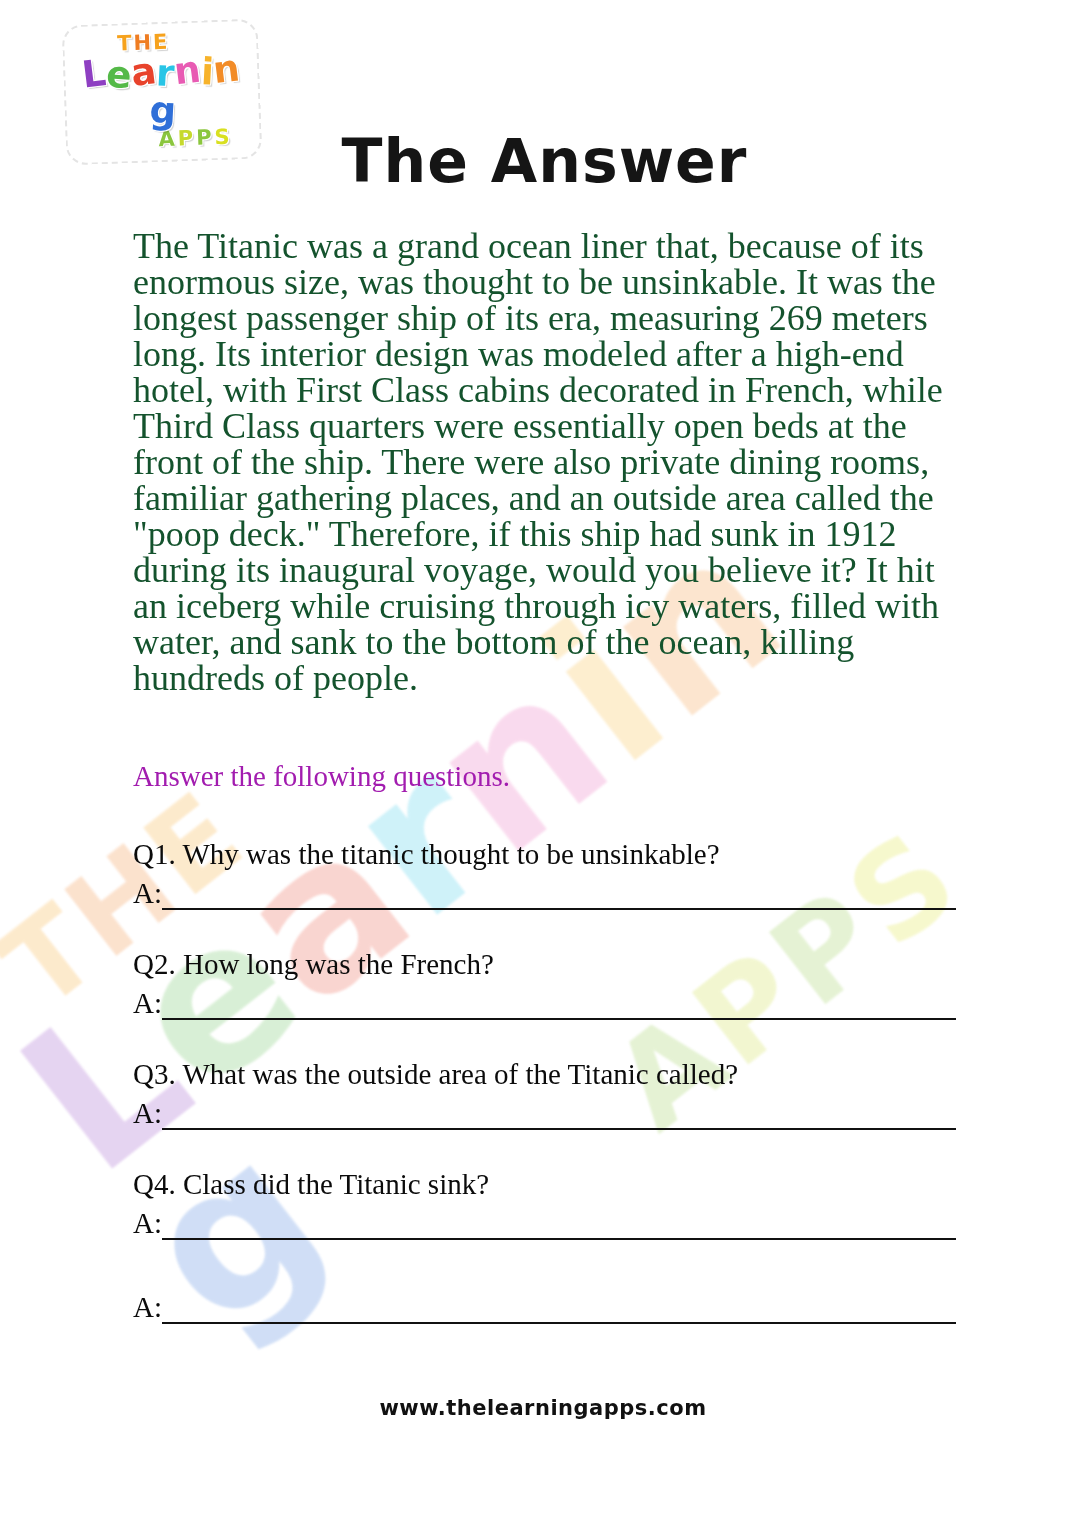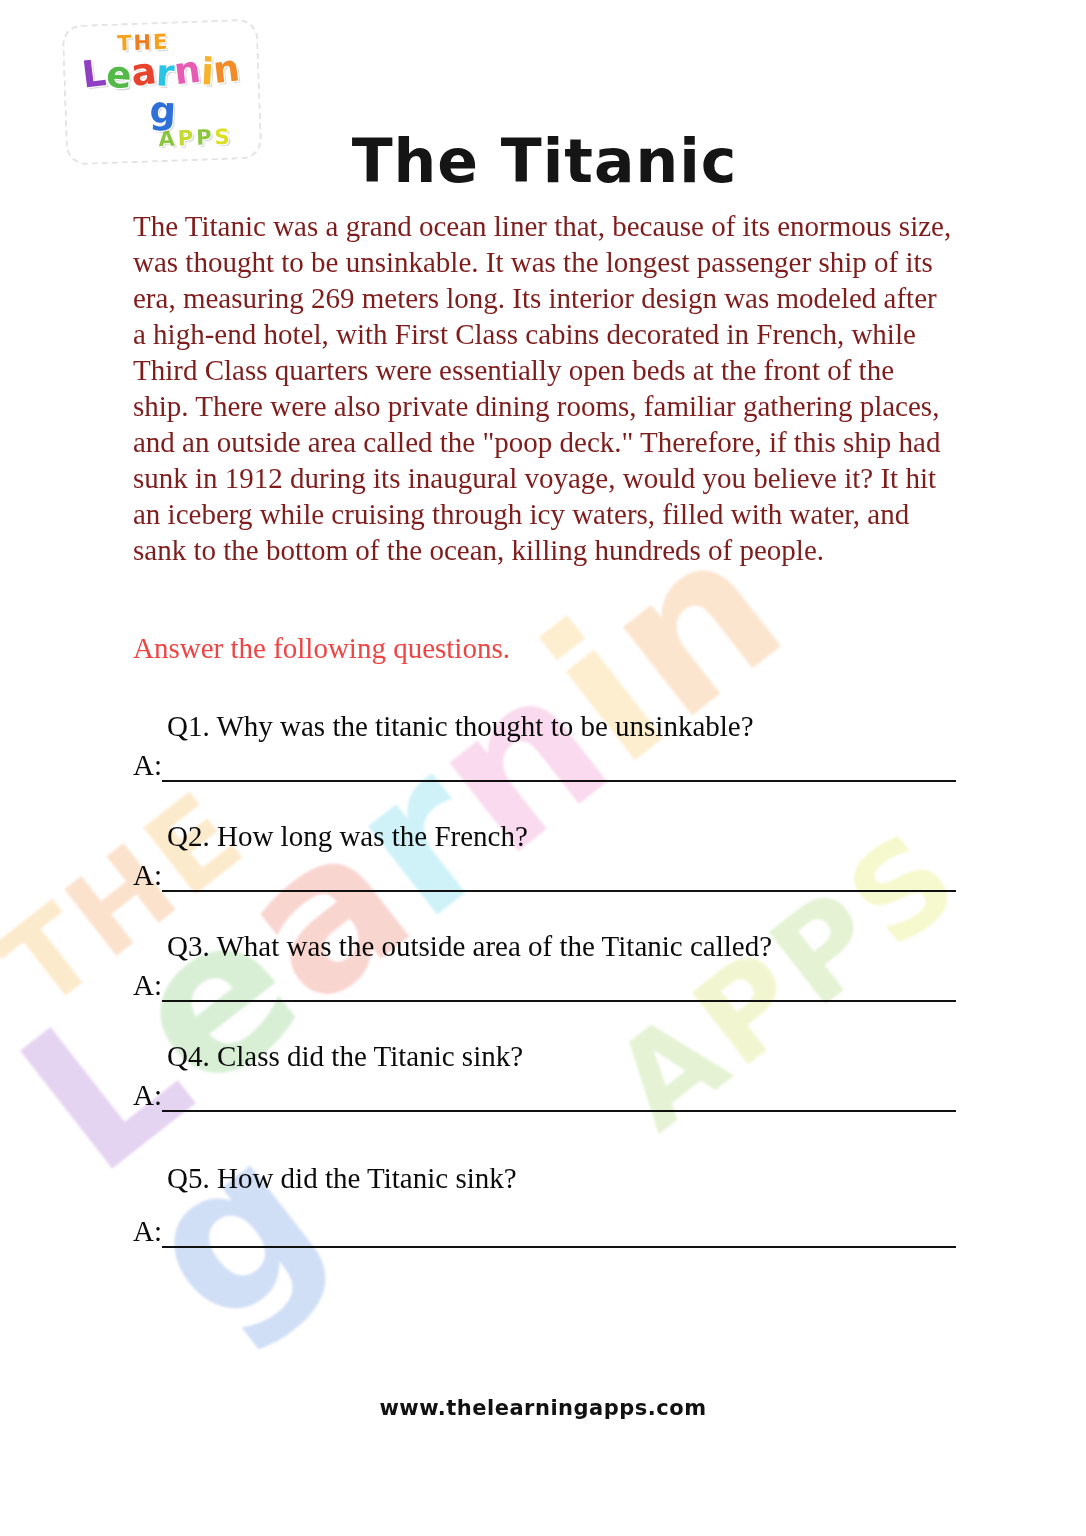--- a/index.html
+++ b/index.html
@@ -72,41 +72,40 @@
     font-family: "DejaVu Sans", sans-serif;
     font-weight: 800;
     font-size: 60px;
     letter-spacing: 1px;
     color: #151515;
     text-align: center;
     line-height: 1.1;
   }
 
   .passage {
-    margin-top: 14px;
-    font-size: 29px;
+    margin-top: 34px;
+    font-size: 36px;
     line-height: 36px;
-    color: #7f1d1d;
+    color: #14532d;
   }
 
   .instruction {
     margin-top: 62px;
     font-size: 29px;
     line-height: 36px;
-    color: #ef4444;
+    color: #a21caf;
   }
 
   .questions { margin-top: 42px; }
 
   .q-block { margin-bottom: 36px; }
   .q-label {
     font-size: 29px;
     line-height: 36px;
     color: #0b0b0b;
-    margin-left: 34px;
   }
   .answer-row {
     display: flex;
     align-items: flex-end;
     margin-top: 2px;
     height: 36px;
     font-size: 29px;
     line-height: 34px;
     color: #0b0b0b;
   }
@@ -144,21 +143,21 @@
     <div class="wm-apps"><span style="color: rgb(139, 198, 62);">A</span><span style="color: rgb(198, 217, 45);">P</span><span style="color: rgb(139, 198, 62);">P</span><span style="color: rgb(217, 224, 33);">S</span></div>
   </div>
 
   <div class="logo">
     <div class="logo-the"><span style="color: rgb(246, 162, 29);">T</span><span style="color: rgb(239, 125, 34);">H</span><span style="color: rgb(246, 162, 29);">E</span></div>
     <div class="logo-learning"><span style="color: rgb(142, 63, 194);">L</span><span style="color: rgb(84, 185, 72);">e</span><span style="color: rgb(232, 67, 44);">a</span><span style="color: rgb(41, 197, 230);">r</span><span style="color: rgb(232, 91, 179);">n</span><span style="color: rgb(247, 179, 43);">i</span><span style="color: rgb(242, 140, 40);">n</span><span style="color: rgb(47, 111, 216);">g</span></div>
     <div class="logo-apps"><span style="color: rgb(139, 198, 62);">A</span><span style="color: rgb(198, 217, 45);">P</span><span style="color: rgb(139, 198, 62);">P</span><span style="color: rgb(217, 224, 33);">S</span></div>
   </div>
 
   <div class="content">
-    <h1 class="title">The Titanic</h1>
+    <h1 class="title">The Answer</h1>
 
     <p class="passage">The Titanic was a grand ocean liner that, because of its enormous size, was thought to be unsinkable. It was the longest passenger ship of its era, measuring 269 meters long. Its interior design was modeled after a high-end hotel, with First Class cabins decorated in French, while Third Class quarters were essentially open beds at the front of the ship. There were also private dining rooms, familiar gathering places, and an outside area called the "poop deck." Therefore, if this ship had sunk in 1912 during its inaugural voyage, would you believe it? It hit an iceberg while cruising through icy waters, filled with water, and sank to the bottom of the ocean, killing hundreds of people.</p>
 
     <p class="instruction">Answer the following questions.</p>
 
     <div class="questions">
   <div class="q-block">
     <div class="q-label">Q1. Why was the titanic thought to be unsinkable?</div>
     <div class="answer-row">
       <span class="answer-prefix">A:</span>
@@ -184,21 +183,20 @@
 
   <div class="q-block">
     <div class="q-label">Q4. Class did the Titanic sink?</div>
     <div class="answer-row">
       <span class="answer-prefix">A:</span>
       <div class="answer-blank"></div>
     </div>
   </div>
 
   <div class="q-block last">
-    <div class="q-label">Q5. How did the Titanic sink?</div>
     <div class="answer-row">
       <span class="answer-prefix">A:</span>
       <div class="answer-blank"></div>
     </div>
   </div>
 </div>
   </div>
 
   <div class="footer">www.thelearningapps.com</div>
 </div>

